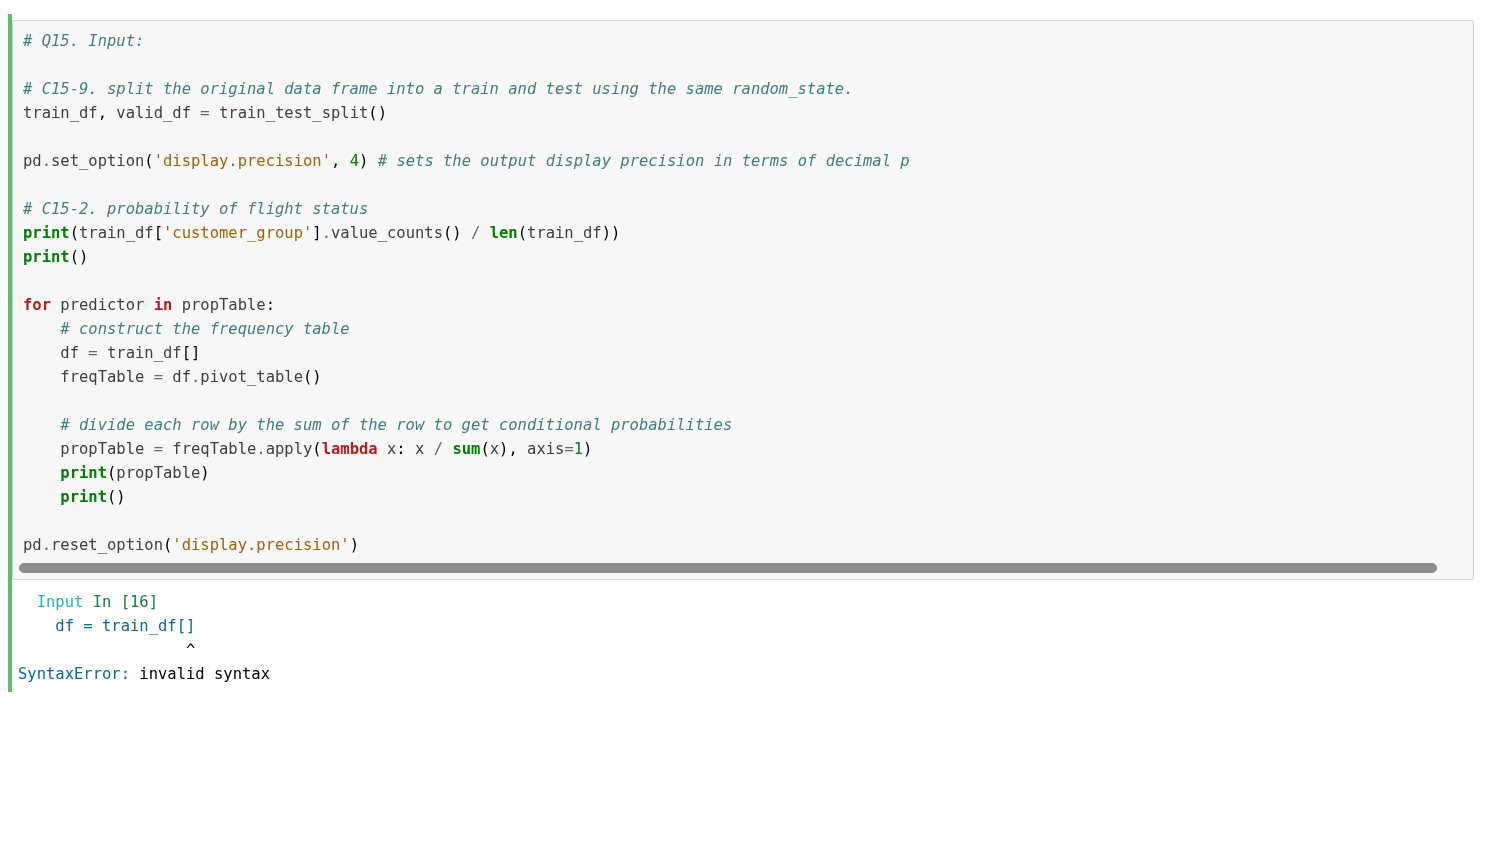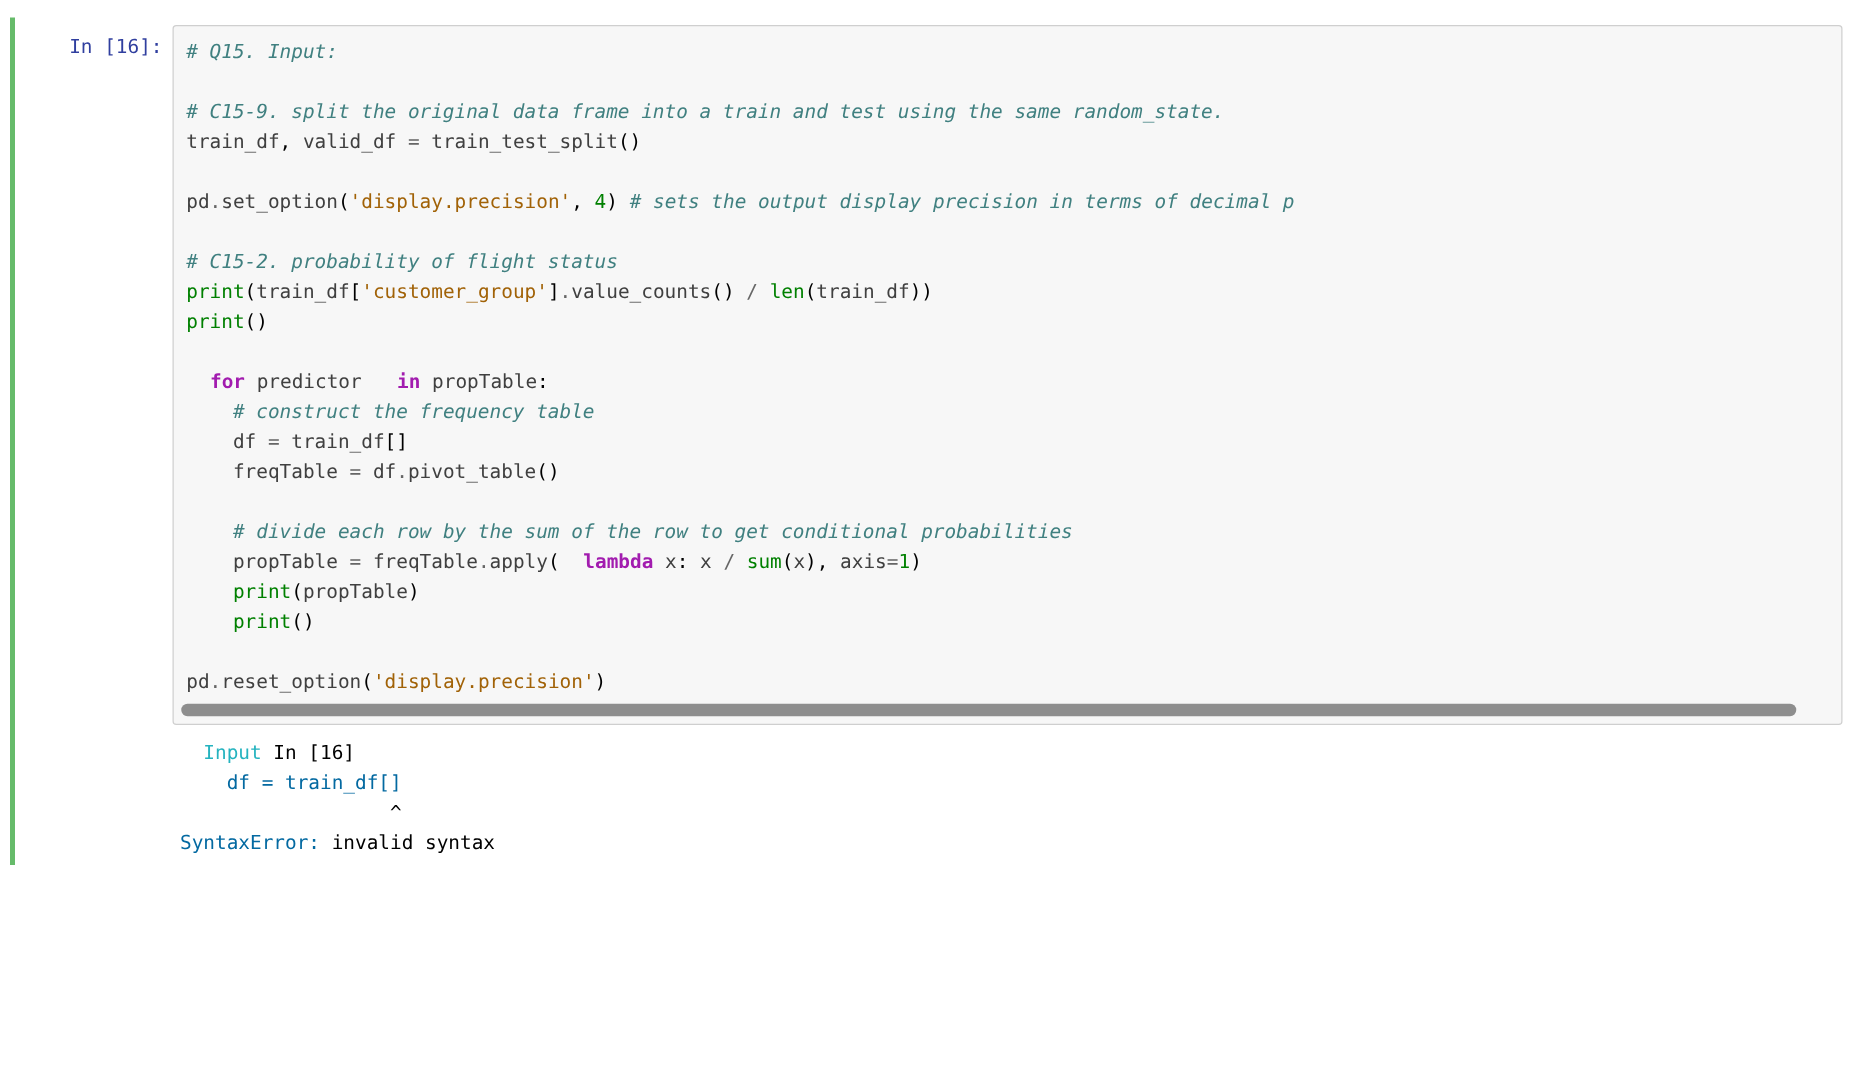--- a/index.html
+++ b/index.html
@@ -83,40 +83,37 @@
     line-height: 1.55;
     white-space: pre;
     color: #000;
   }
 
   
   .tok-comment { color: #408080; font-style: italic; }
   .tok-name    { color: #404040; }
   .tok-op      { color: #666666; }
   .tok-punct   { color: #000000; }
-  .tok-builtin { color: #008000; }
-  .tok-keyword { color: #a21caf; font-weight: bold; margin-left: 19px; }
+  .tok-builtin { color: #008000; font-weight: bold; }
+  .tok-keyword { color: #b91c1c; font-weight: bold; }
   .tok-string  { color: #a16207; }
   .tok-number  { color: #008000; }
 
   
   .tb-cyan   { color: #25b3bf; }
-  .tb-green  { color: #000000; }
+  .tb-green  { color: #15803d; }
   .tb-red    { color: #0369a1; }
   .tb-plain  { color: #000000; }
 </style>
 </head>
 <body>
 
 <div class="nb-wrap">
   <div class="cell">
 
-    <div class="prompt-col">
-      <span class="prompt-text">In [16]:</span>
-    </div>
 
     <div class="body-col">
       <div class="input-area">
         <div class="code-scroll">
 <pre class="code"><span class="tok-comment"># Q15. Input:</span>
 
 <span class="tok-comment"># C15-9. split the original data frame into a train and test using the same random_state.</span>
 <span><span class="tok-name">train_df</span><span class="tok-punct">,</span><span class="tok-name"> valid_df </span><span class="tok-op">=</span><span class="tok-name"> train_test_split</span><span class="tok-punct">()</span></span>
 
 <span><span class="tok-name">pd</span><span class="tok-op">.</span><span class="tok-name">set_option</span><span class="tok-punct">(</span><span class="tok-string">'display.precision'</span><span class="tok-punct">,</span><span> </span><span class="tok-number">4</span><span class="tok-punct">)</span><span> </span><span class="tok-comment"># sets the output display precision in terms of decimal p</span></span>

